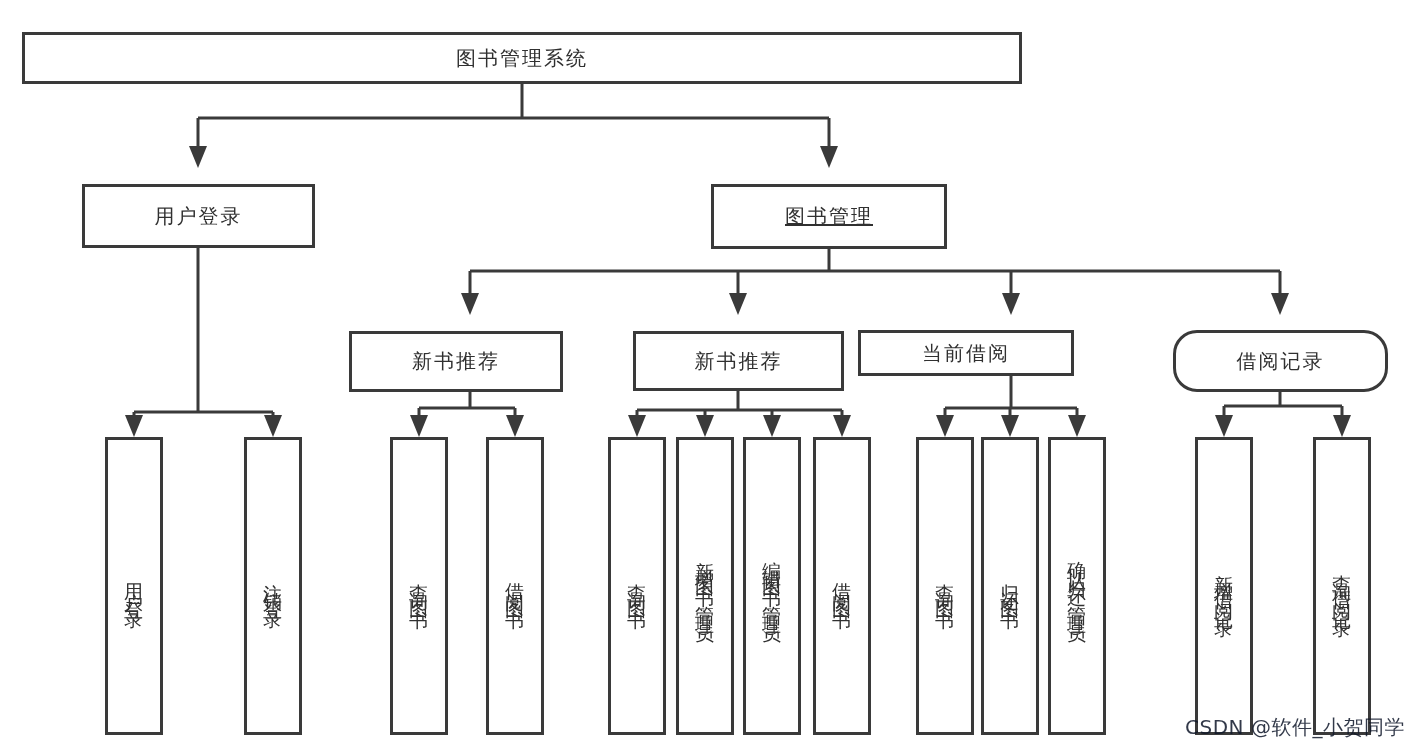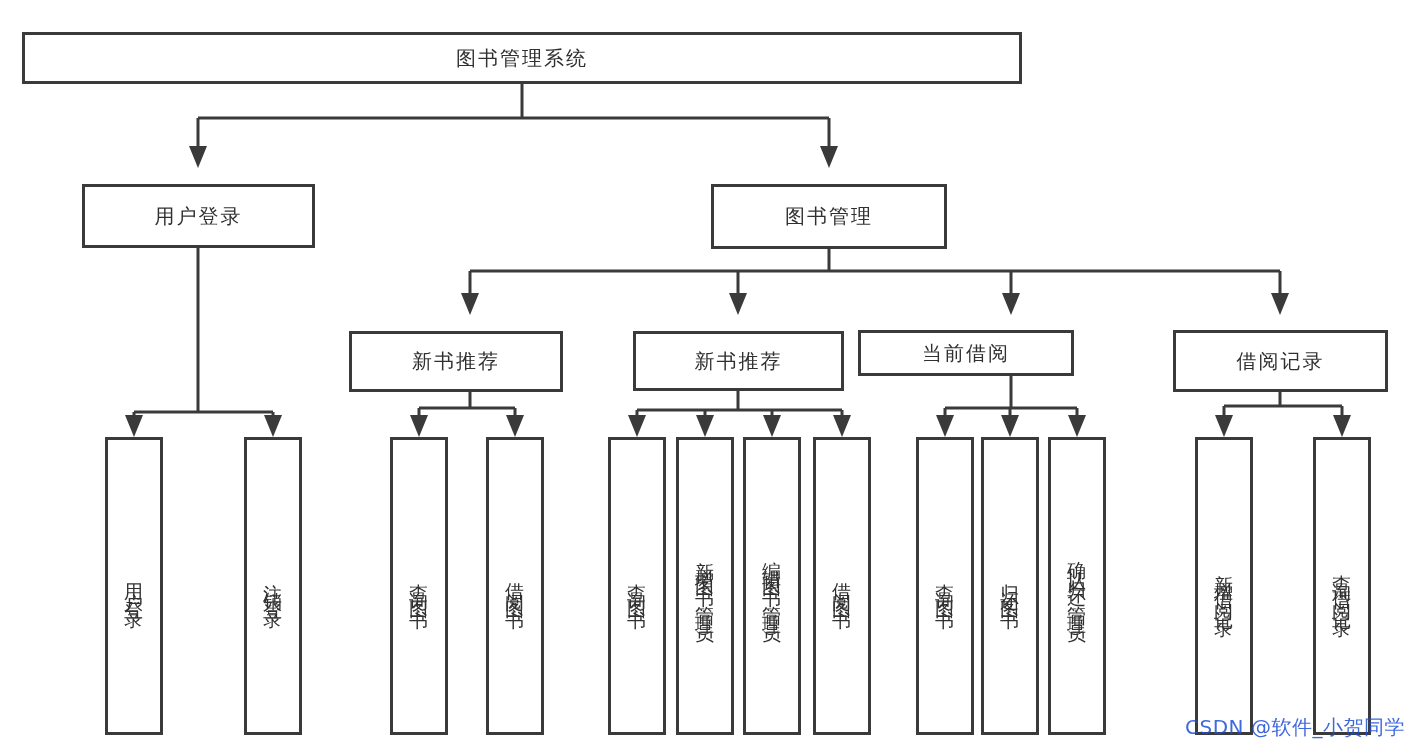--- a/index.html
+++ b/index.html
@@ -49,21 +49,21 @@
     letter-spacing: 9px;
     color: #303030;
     white-space: nowrap;
   }
   .watermark {
     position: absolute;
     left: 1185px;
     top: 714px;
     font-size: 20px;
     letter-spacing: 0.5px;
-    color: #1d4ed8;
+    color: #0f172a;
     opacity: 0.85;
     z-index: 5;
     white-space: nowrap;
   }
 </style>
 </head>
 <body>
 
 <div class="canvas">
 
@@ -110,34 +110,34 @@
     </g>
   </svg>
 
   <div class="node hnode" style="left:22px; top:16px; width:1000px; height:52px;">
     <span>图书管理系统</span>
   </div>
 
   <div class="node hnode" style="left:82px; top:168px; width:233px; height:64px;">
     <span>用户登录</span>
   </div>
-  <div class="node hnode" style="left:711px; top:168px; width:236px; height:65px;">
+  <div class="node hnode" style="left:711px; top:168px; width:236px; height:65px;text-decoration:underline;">
     <span>图书管理</span>
   </div>
 
   <div class="node hnode" style="left:349px; top:315px; width:214px; height:61px;">
     <span>新书推荐</span>
   </div>
   <div class="node hnode" style="left:633px; top:315px; width:211px; height:60px;">
     <span>新书推荐</span>
   </div>
   <div class="node hnode" style="left:858px; top:314px; width:216px; height:46px;">
     <span>当前借阅</span>
   </div>
-  <div class="node hnode" style="left:1173px; top:314px; width:215px; height:62px;">
+  <div class="node hnode" style="left:1173px; top:314px; width:215px; height:62px;border-radius:24px;">
     <span>借阅记录</span>
   </div>
 
   <div class="node leaf" style="left:105px;">
     <span class="vtext">用户登录</span>
   </div>
   <div class="node leaf" style="left:244px;">
     <span class="vtext">注销登录</span>
   </div>
 

